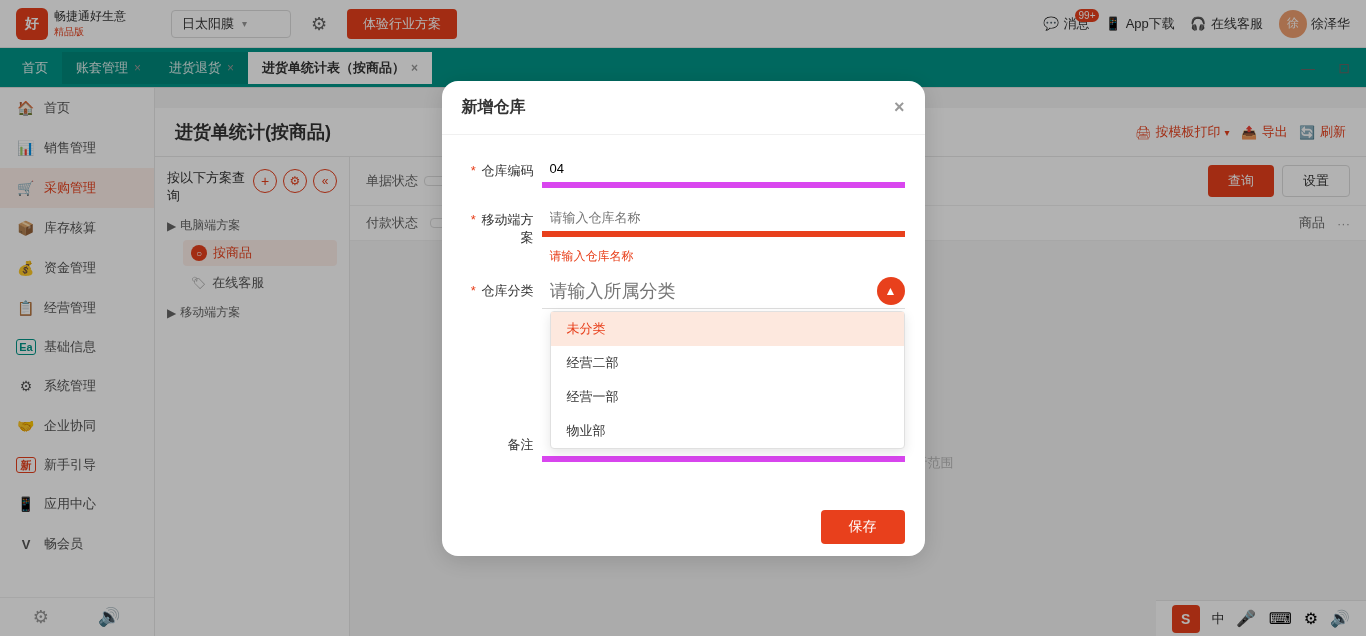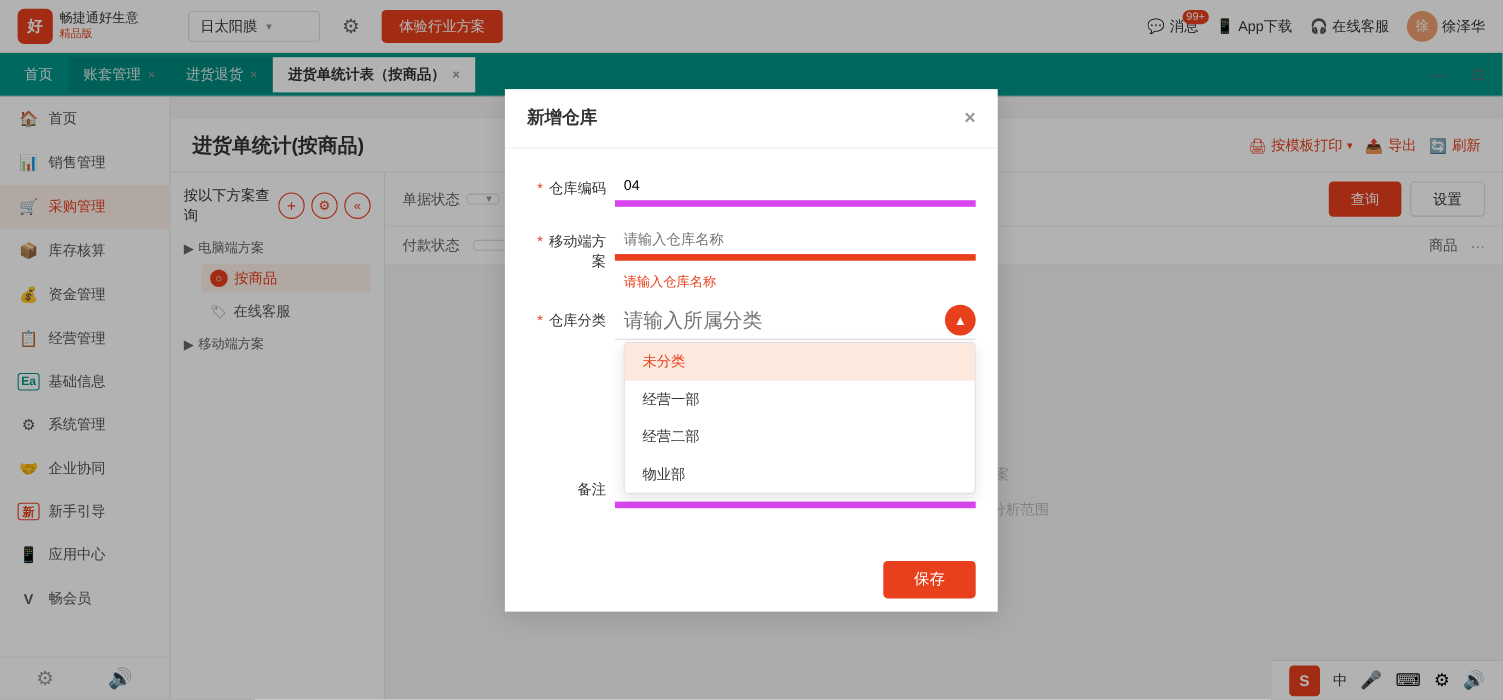--- a/index.html
+++ b/index.html
@@ -270,22 +270,22 @@
       background: rgba(0,0,0,0.3);
       z-index: 100;
       display: flex;
       align-items: center;
       justify-content: center;
     }
 
     
     .modal {
       background: #fff;
-      border-radius: 0;
-      width: 448px;
+      border-radius: 16px;
+      width: 483px;
       box-shadow: 0 4px 24px rgba(0,0,0,0.15);
       position: relative;
       z-index: 101;
     }
     .modal-header {
       display: flex;
       align-items: center;
       justify-content: space-between;
       padding: 16px 20px;
       border-bottom: 1px solid #f0f0f0;
@@ -583,21 +583,21 @@
         <div class="action-btn">
           <span>🔄</span>
           <span>刷新</span>
         </div>
       </div>
     </div>
 
     <div class="content-body">
 
       <div class="left-panel">
-        <div style="display:flex;align-items:center;margin-bottom:12px;">
+        <div style="display:flex;align-items:flex-start;margin-bottom:12px;">
           <span style="font-size:13px;font-weight:500;color:#333;">按以下方案查询</span>
           <div class="filter-row-btns">
             <div class="icon-btn-circle">+</div>
             <div class="icon-btn-circle" style="font-size:12px;">⚙</div>
             <div class="icon-btn-circle" style="font-size:12px;">«</div>
           </div>
         </div>
 
         <div style="margin-bottom:8px;">
           <div style="display:flex;align-items:center;font-size:12px;color:#666;margin-bottom:6px;">
@@ -708,24 +708,24 @@
         <div class="classify-wrapper">
           <input class="classify-input" type="text" placeholder="请输入所属分类" style="">
           <div class="classify-toggle">▲</div>
         </div>
 
         <div class="classify-dropdown">
           <div class="dropdown-item selected">
             <span>未分类</span>
           </div>
           <div class="dropdown-item">
+            <span>经营二部</span>
+          </div>
+          <div class="dropdown-item">
             <span>经营一部</span>
-          </div>
-          <div class="dropdown-item">
-            <span>经营二部</span>
           </div>
           <div class="dropdown-item">
             <span>物业部</span>
           </div>
         </div>
       </div>
 
       <div class="form-row" style="margin-top:120px;">
         <div class="form-label">
           <span>备注</span>

